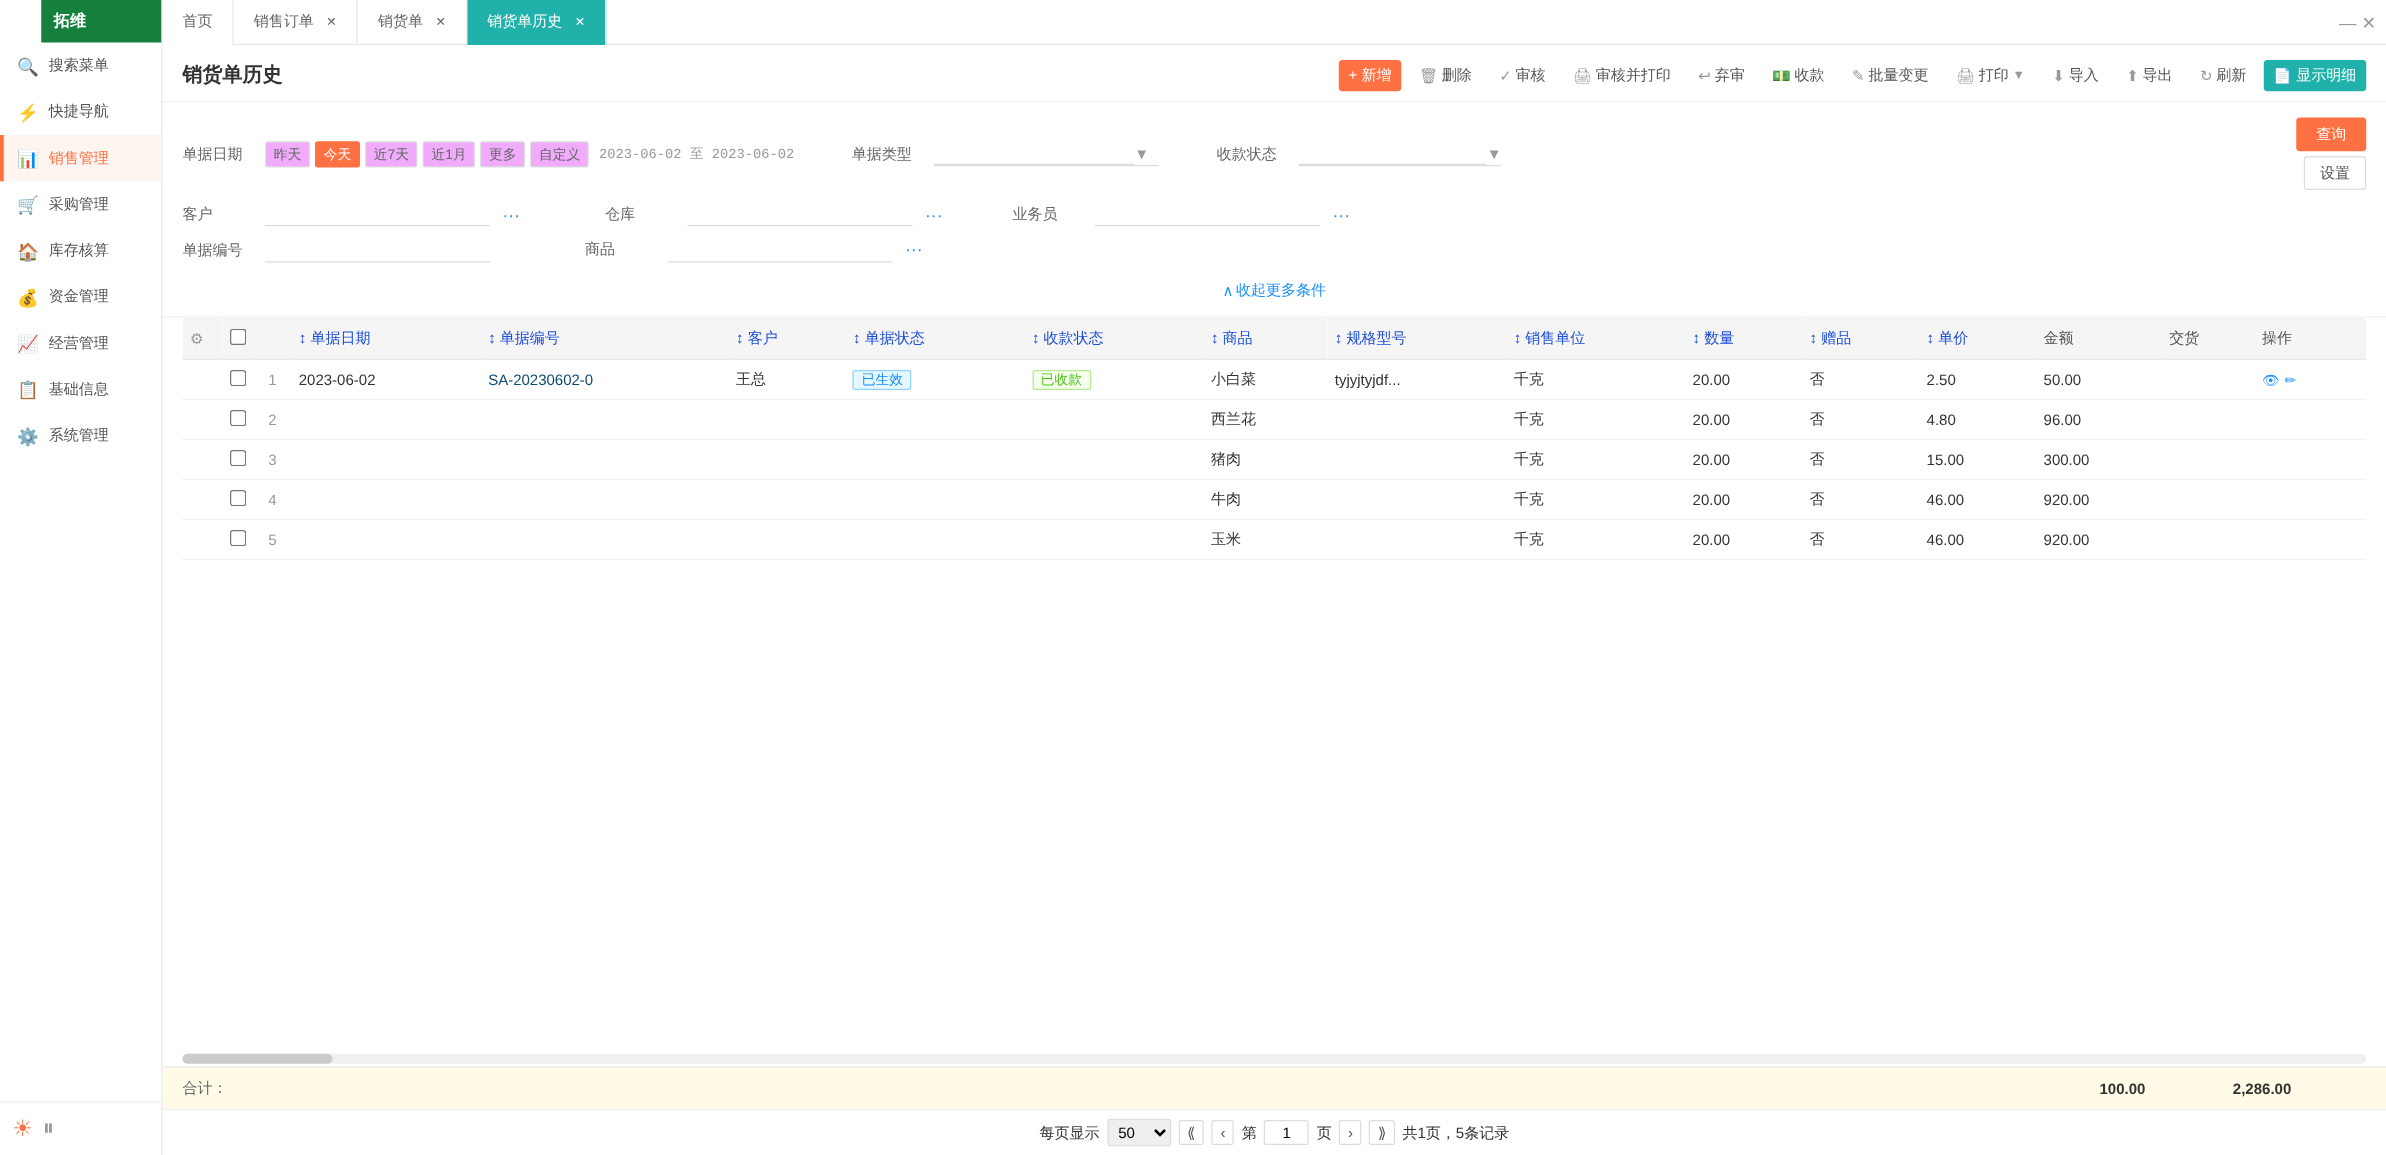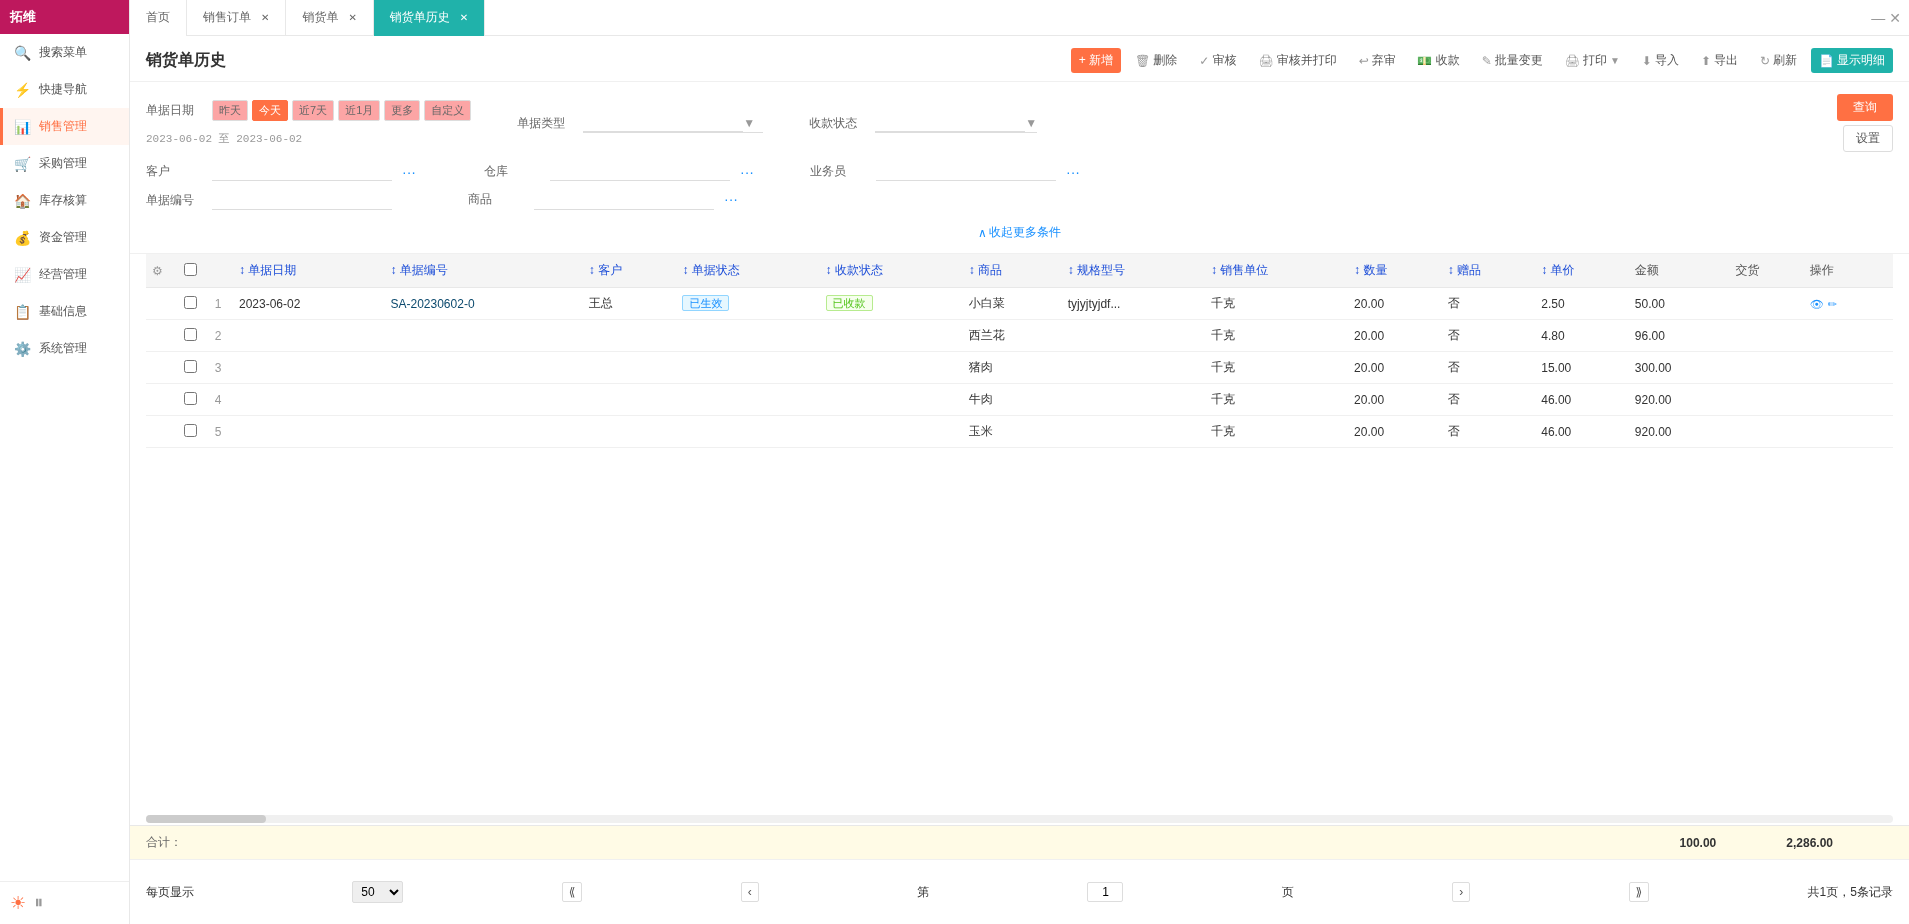--- a/index.html
+++ b/index.html
@@ -1,20 +1,20 @@
 <!DOCTYPE html>
 <html><head>
   <meta charset="utf-8">
   <style>
     * { box-sizing: border-box; margin: 0; padding: 0; }
     body { font-family: 'Microsoft YaHei', Arial, sans-serif; font-size: 12px; color: #333; background: #f5f5f5; display: flex; height: 924px; overflow: hidden; }
 
     
     .sidebar { width: 130px; background: #fff; border-right: 1px solid #e8e8e8; display: flex; flex-direction: column; height: 100%; }
-    .sidebar-top { background: #be185d; padding: 8px 10px; color: white; font-size: 13px; font-weight: bold; }
+    .sidebar-top { background: #15803d; padding: 8px 10px; color: white; font-size: 13px; font-weight: bold; margin-left: 33px; }
     .sidebar-item { display: flex; align-items: center; gap: 8px; padding: 10px 12px; cursor: pointer; color: #555; font-size: 12px; border-left: 3px solid transparent; }
     .sidebar-item .icon { width: 16px; height: 16px; display: flex; align-items: center; justify-content: center; font-size: 14px; }
     .sidebar-item.active { color: #ff7043; background: #fff5f0; border-left-color: #ff7043; }
     .sidebar-bottom { margin-top: auto; padding: 10px; display: flex; gap: 8px; border-top: 1px solid #eee; }
 
     
     .main { flex: 1; display: flex; flex-direction: column; overflow: hidden; }
 
     
     .tab-bar { display: flex; background: #fff; border-bottom: 1px solid #e8e8e8; align-items: center; height: 36px; padding-left: 0; }
@@ -33,21 +33,21 @@
     .toolbar { display: flex; align-items: center; gap: 6px; flex-wrap: wrap; }
     .toolbar-btn { display: flex; align-items: center; gap: 3px; padding: 4px 8px; border: none; background: transparent; cursor: pointer; font-size: 12px; color: #555; white-space: nowrap; }
     .toolbar-btn.primary { background: #ff7043; color: white; border-radius: 3px; }
 
     
     .filter-area { padding: 12px 16px; background: #fff; border-bottom: 1px solid #f0f0f0; }
     .filter-row { display: flex; align-items: center; gap: 16px; margin-bottom: 10px; flex-wrap: wrap; }
     .filter-label { color: #666; white-space: nowrap; min-width: 60px; }
     .filter-input { border: none; border-bottom: 1px solid #ddd; padding: 2px 4px; font-size: 12px; min-width: 120px; outline: none; background: transparent; }
     .filter-date-group { display: flex; align-items: center; gap: 4px; }
-    .date-btn { padding: 2px 6px; border: 1px solid #ddd; border-radius: 2px; cursor: pointer; font-size: 11px; color: #666; background: #fca5a5; }
+    .date-btn { padding: 2px 6px; border: 1px solid #ddd; border-radius: 2px; cursor: pointer; font-size: 11px; color: #666; background: #f0abfc; }
     .date-btn.active { background: #ff7043; color: white; border-color: #ff7043; }
     .date-range { font-size: 11px; color: #999; margin-top: 2px; font-family: Liberation Mono, monospace; }
     .filter-select { border: none; border-bottom: 1px solid #ddd; padding: 2px 4px; font-size: 12px; min-width: 150px; outline: none; background: transparent; }
     .more-btn { color: #1890ff; cursor: pointer; font-size: 12px; display: flex; align-items: center; gap: 2px; }
     .filter-dots { color: #1890ff; cursor: pointer; margin-left: 4px; font-size: 14px; }
     .query-btn { background: #ff7043; color: white; border: none; padding: 5px 16px; border-radius: 3px; cursor: pointer; font-size: 12px; }
     .set-btn { background: #fff; color: #555; border: 1px solid #ddd; padding: 4px 12px; border-radius: 3px; cursor: pointer; font-size: 12px; }
 
     
     .table-area { flex: 1; overflow: auto; padding: 0 16px; }
@@ -61,21 +61,21 @@
     .status-paid { background: #f6ffed; color: #52c41a; border: 1px solid #b7eb8f; }
     .row-num { color: #999; text-align: center; }
     .action-btn { color: #1890ff; cursor: pointer; margin-right: 4px; font-size: 11px; }
 
     
     .table-footer { background: #fffbe6; border-top: 1px solid #e8e8e8; padding: 8px 16px; display: flex; align-items: center; }
     .footer-label { color: #666; margin-right: 16px; }
     .footer-value { font-weight: bold; margin-left: 30px; }
 
     
-    .pagination { display: flex; align-items: center; justify-content: space-between; padding: 21px 16px; background: #fff; border-top: 1px solid #f0f0f0; gap: 6px; font-size: 12px; }
+    .pagination { display: flex; align-items: center; justify-content: center; padding: 7px 16px; background: #fff; border-top: 1px solid #f0f0f0; gap: 6px; font-size: 12px; }
     .page-btn { padding: 2px 6px; border: 1px solid #ddd; border-radius: 2px; cursor: pointer; background: #fff; font-size: 12px; color: #555; }
     .page-btn:disabled { color: #ccc; cursor: not-allowed; }
     .page-input { width: 36px; border: 1px solid #ddd; text-align: center; padding: 2px; font-size: 12px; border-radius: 2px; }
     .page-select { border: 1px solid #ddd; padding: 2px 4px; font-size: 12px; border-radius: 2px; }
 
     .scrollbar-h { height: 8px; background: #f0f0f0; border-radius: 4px; margin: 2px 16px; }
     .scrollbar-h-thumb { width: 120px; height: 8px; background: #ccc; border-radius: 4px; }
     .checkbox-cell { width: 24px; text-align: center; }
   </style>
 </head>
@@ -198,21 +198,21 @@
         </button>
         <button class="toolbar-btn" style="background:#20b2aa;color:white;border-radius:3px;">
           <span>📄</span>
           <span>显示明细</span>
         </button>
       </div>
     </div>
 
     <div class="filter-area">
       <div class="filter-row">
-        <div style="display:flex;align-items:flex-start;gap:8px;flex-direction:column;">
+        <div style="display:flex;align-items:flex-start;gap:8px;flex-direction:row;">
           <div style="display:flex;align-items:center;gap:6px;">
             <span class="filter-label">单据日期</span>
             <div class="filter-date-group">
               <button class="date-btn">昨天</button>
               <button class="date-btn active">今天</button>
               <button class="date-btn">近7天</button>
               <button class="date-btn">近1月</button>
               <button class="date-btn">更多</button>
               <button class="date-btn">自定义</button>
             </div>

